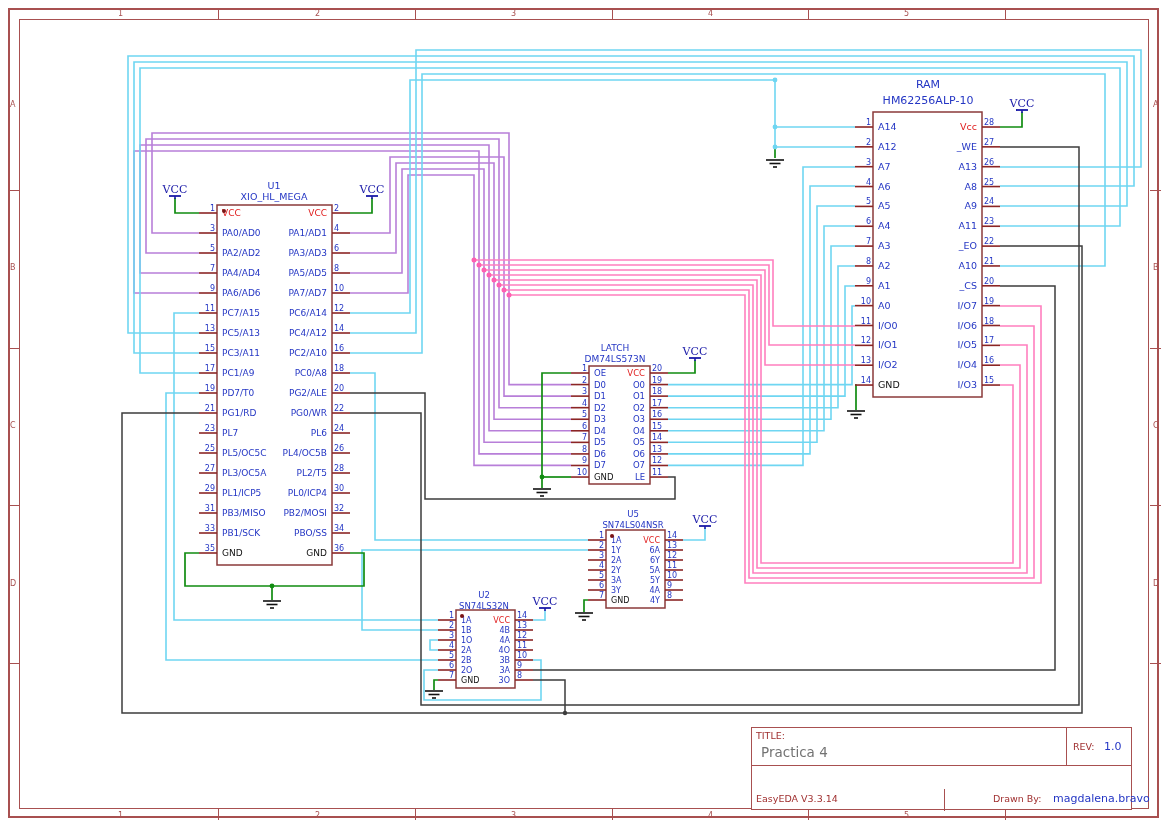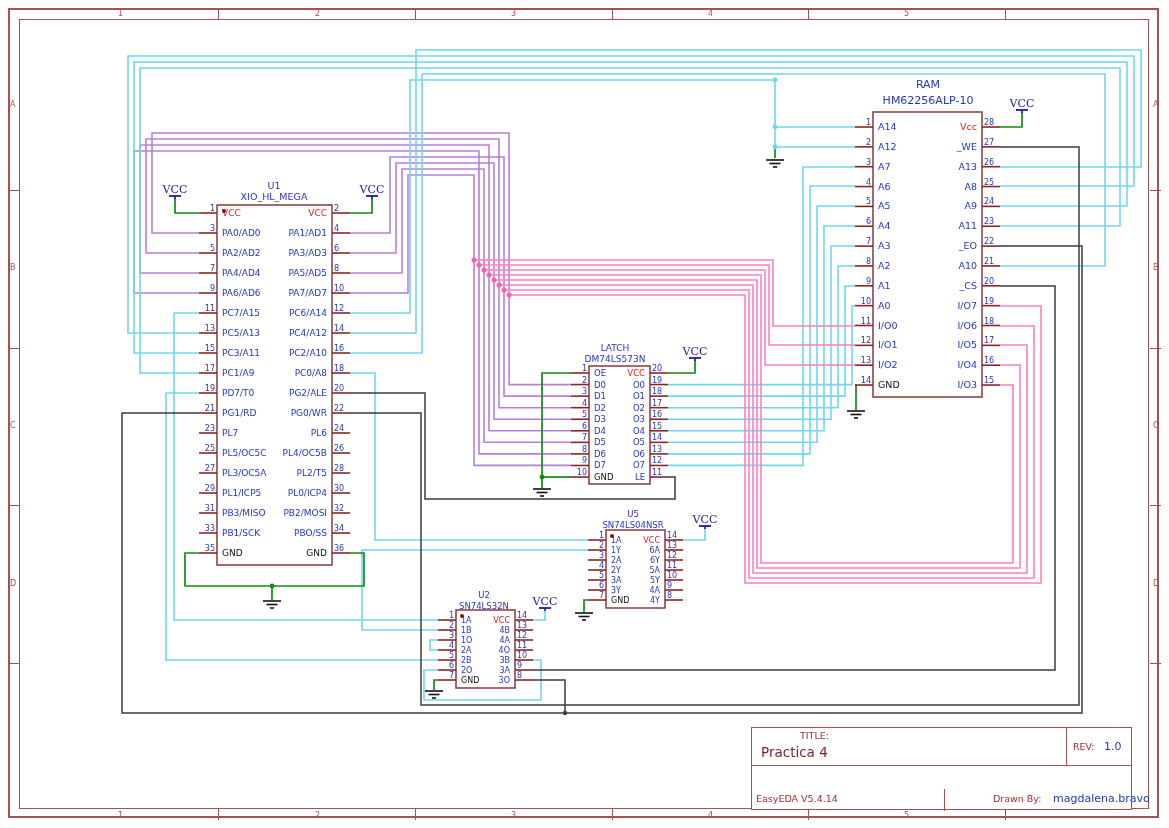--- a/index.html
+++ b/index.html
@@ -12,21 +12,21 @@
                border:1.2px solid #a85050;box-sizing:border-box;}
   .frame-label{position:absolute;font-size:8px;color:#a85050;line-height:8px;}
   .frame-tick{position:absolute;background:#a85050;}
   
   #titleblock{position:absolute;left:751px;top:727px;width:381px;height:83px;
               border:1.4px solid #a85050;box-sizing:border-box;background:#fff;}
   .tb-row{position:absolute;left:0;box-sizing:border-box;}
   .tb-cell{position:absolute;top:0;bottom:0;box-sizing:border-box;}
   .tb-label{color:#a03030;font-size:9.5px;}
   .tb-value{color:#2436c4;font-size:11px;text-align:right;}
-  .tb-title{color:#7f1d1d;font-size:13.5px;}
+  .tb-title{color:#737373;font-size:13.5px;}
   svg text{user-select:none;}
   .pin-num{font-size:8px;fill:#2436c4;}
   .vcctext{font-family:"DejaVu Serif","Liberation Serif",serif;font-size:11px;fill:#1a1aa8;}
 </style>
 </head>
 <body>
 
 <div id="sheet">
   <div class="frame-outer"></div>
   <div class="frame-inner"></div>
@@ -565,33 +565,33 @@
       </g>
       <circle cx="224" cy="211" r="2" fill="#7a1515"></circle>
       <circle cx="612" cy="536" r="2" fill="#7a1515"></circle>
       <circle cx="462" cy="616" r="2" fill="#7a1515"></circle>
     </svg>
 
   <div id="titleblock">
 
     <div class="tb-row" style="top:0;height:38px;width:100%;border-bottom:1.2px solid #a85050;">
       <div class="tb-cell" style="left:0;width:315px;border-right:1.2px solid #a85050;">
-        <div class="tb-label" style="position:absolute;left:4px;top:2px;margin-left:44px;">TITLE:</div>
+        <div class="tb-label" style="position:absolute;left:4px;top:2px;">TITLE:</div>
         <div class="tb-title" style="position:absolute;left:9px;top:16px;">Practica 4</div>
       </div>
       <div class="tb-cell" style="left:315px;right:0;">
         <span class="tb-label" style="position:absolute;left:6px;top:13px;text-align:right;">REV:</span>
         <span class="tb-value" style="position:absolute;left:37px;top:12px;">1.0</span>
       </div>
     </div>
 
 
     <div class="tb-row" style="top:61px;height:22px;width:100%;">
       <div class="tb-cell" style="left:0;width:193px;border-right:1.2px solid #a85050;">
-        <span class="tb-label" style="position:absolute;left:4px;top:4px;">EasyEDA V5.4.14</span>
+        <span class="tb-label" style="position:absolute;left:4px;top:4px;">EasyEDA V3.3.14</span>
       </div>
       <div class="tb-cell" style="left:193px;right:15px;margin-left:42px;">
         <span class="tb-label" style="position:absolute;left:6px;top:4px;">Drawn By:</span>
         <span class="tb-value" style="position:absolute;left:66px;top:3px;">magdalena.bravo</span>
       </div>
     </div>
   </div>
 </div>
 
 </body></html>

